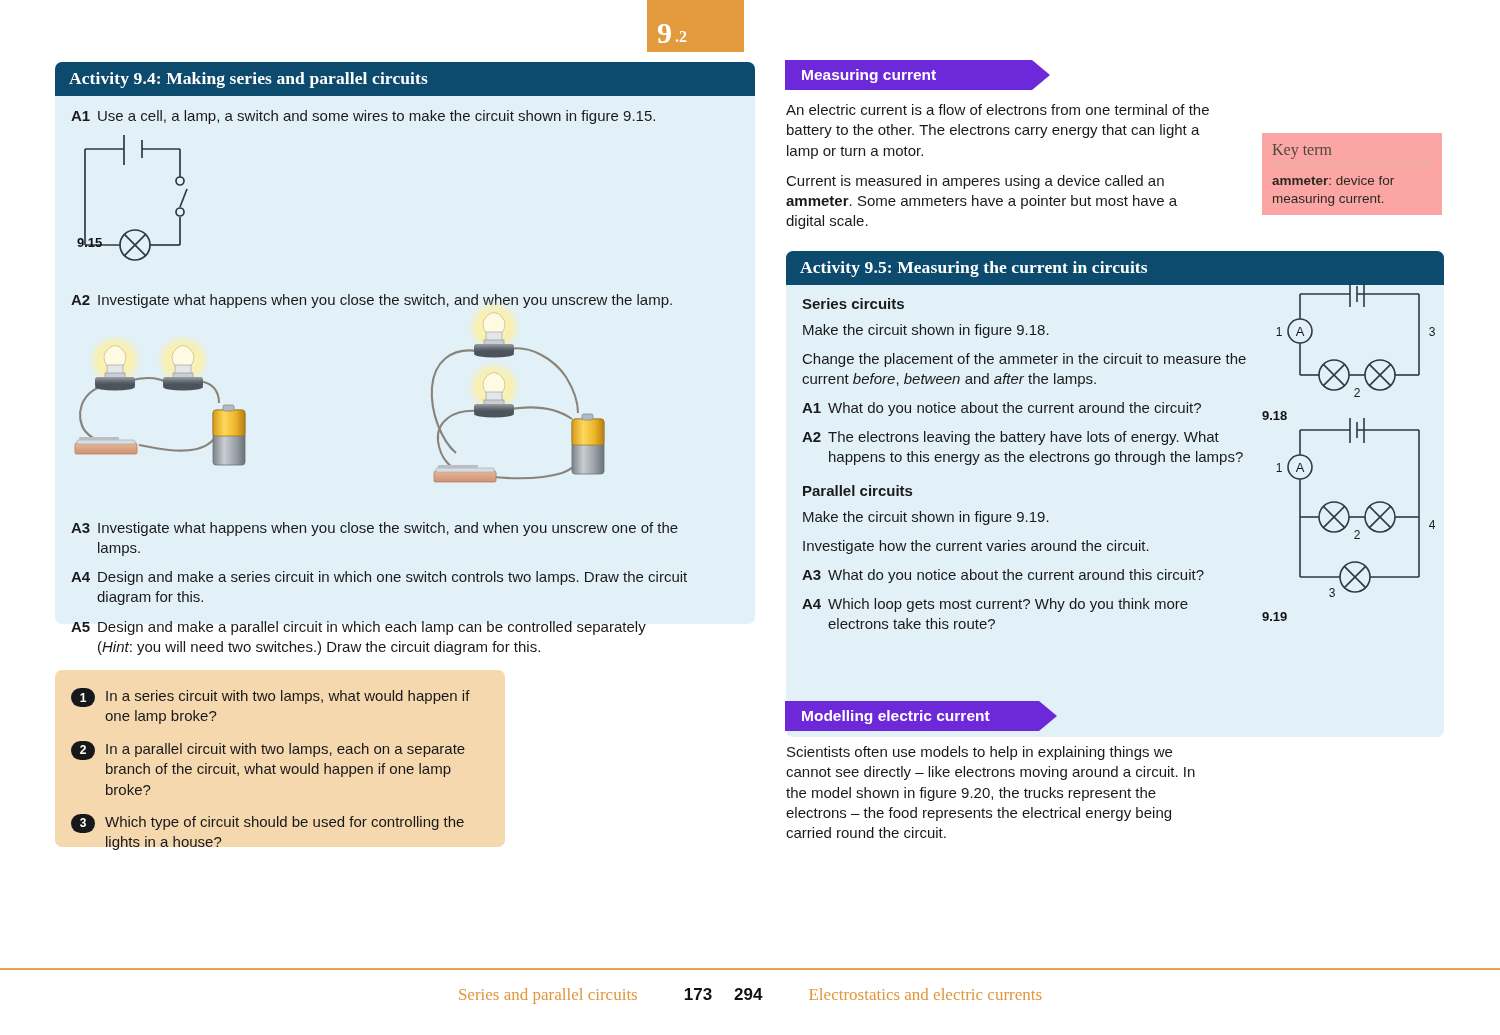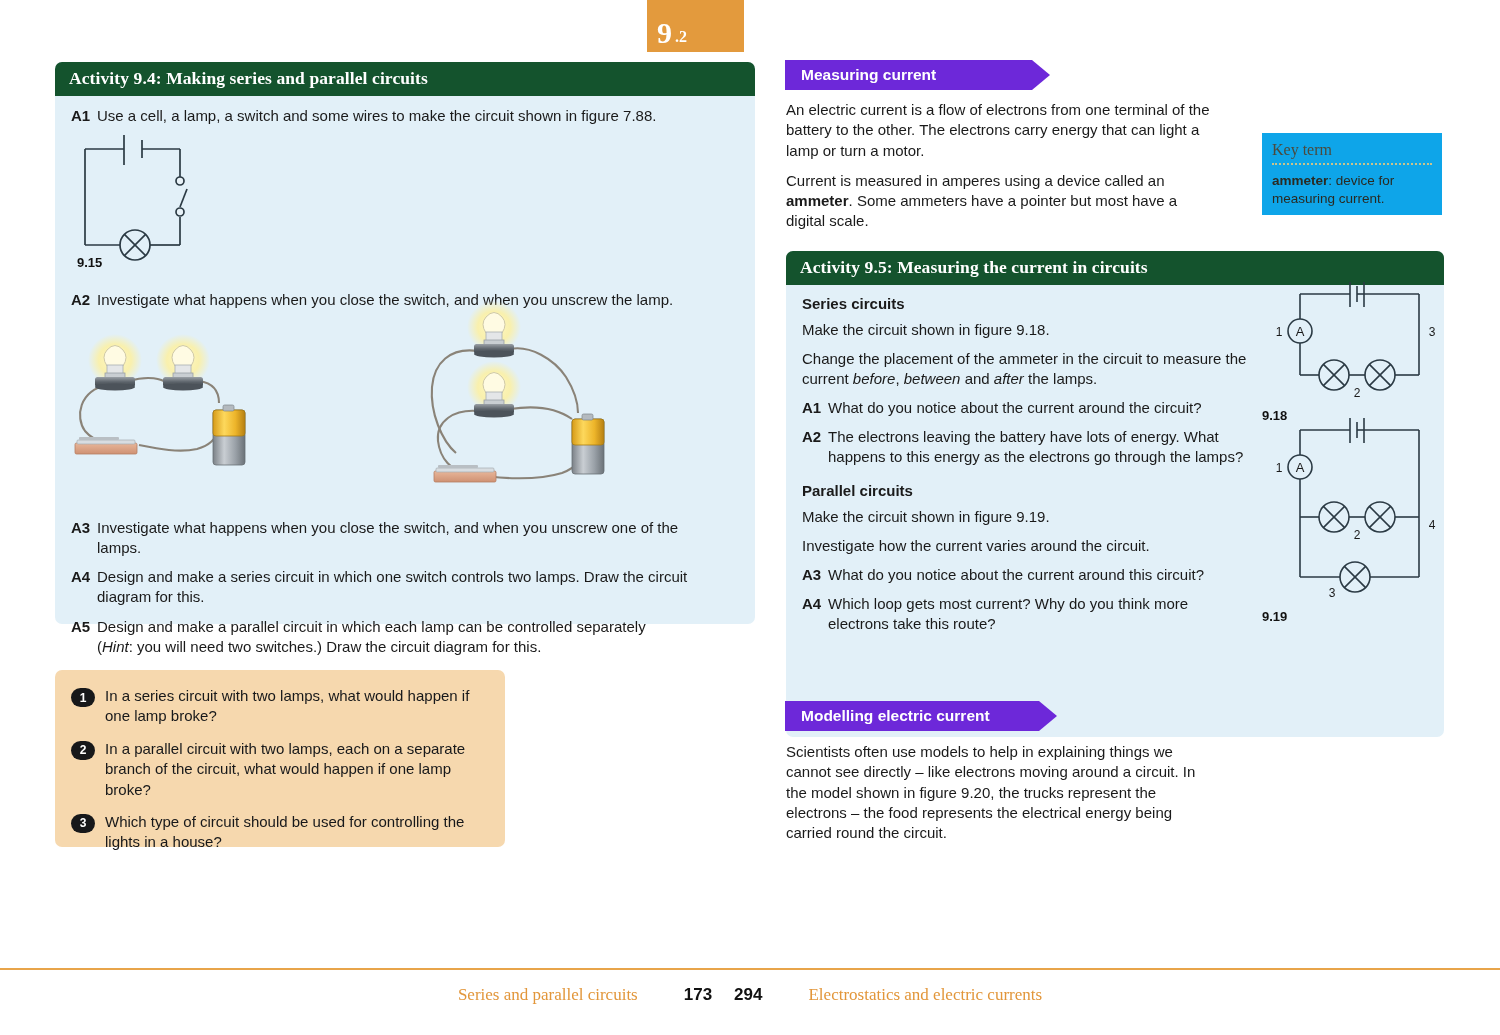--- a/index.html
+++ b/index.html
@@ -22,21 +22,21 @@
   .chapter-tab .num { font-size: 30px; font-weight: bold; line-height: 1; font-family: "Liberation Serif", serif; }
   .chapter-tab .sub { font-size: 16px; font-weight: bold; margin-left: 3px; margin-bottom: 2px; font-family: "Liberation Serif", serif; }
 
   
   .activity {
     position: absolute;
     background: #e2f0f8;
     border-radius: 7px;
   }
   .activity-head {
-    background: #14532d;
+    background: #0c4a6e;
     color: #ffffff;
     font-family: "Liberation Serif", serif;
     font-weight: bold;
     font-size: 17.5px;
     padding: 6px 14px 7px 14px;
     border-radius: 7px 7px 0 0;
     letter-spacing: .1px;
   }
   .activity-body { padding: 10px 16px 14px 16px; }
 
@@ -73,21 +73,21 @@
   .arrowhead {
     position: absolute; height: 30px; background: #6d28d9;
     color: #fff; font-size: 15.5px; font-weight: bold;
     display: flex; align-items: center; padding-left: 16px;
     clip-path: polygon(0 0, calc(100% - 18px) 0, 100% 50%, calc(100% - 18px) 100%, 0 100%);
   }
 
   
   .keyterm {
     position: absolute; left: 1262px; top: 133px; width: 180px; height: 82px;
-    background: #0ea5e9; padding: 8px 10px 8px 10px;
+    background: #fca5a5; padding: 8px 10px 8px 10px;
   }
   .keyterm .kt-title {
     font-family: "Liberation Serif", serif; font-size: 16px; color: #4b4a3d;
     padding-bottom: 4px; border-bottom: 2px dotted #c9c48e; margin-bottom: 7px;
   }
   .keyterm .kt-body { font-size: 13.5px; color: #2a2a22; line-height: 1.3; }
 
   
   .bodytext { position: absolute; font-size: 15px; line-height: 1.35; color: #1a1a1a; }
   .bodytext p { margin-bottom: 10px; }
@@ -113,21 +113,21 @@
     <span class="num">9</span>
     <span class="sub">.2</span>
   </div>
 
   <div class="activity" style="left:55px; top:62px; width:700px; height:562px;">
     <div class="activity-head">Activity 9.4: Making series and parallel circuits</div>
     <div class="activity-body">
 
       <div class="item">
         <span class="tag">A1</span>
-        <span class="txt">Use a cell, a lamp, a switch and some wires to make the circuit shown in figure 7.88.</span>
+        <span class="txt">Use a cell, a lamp, a switch and some wires to make the circuit shown in figure 9.15.</span>
       </div>
 
       <div style="position:relative; height:155px; margin-left:6px;">
         <svg width="250" height="130" viewBox="0 0 250 130">
           <g fill="none" stroke="#2b3a44" stroke-width="1.7">
 
             <line x1="8" y1="14" x2="47" y2="14"></line>
             <line x1="65" y1="14" x2="103" y2="14"></line>
 
             <line x1="47" y1="-2" x2="47" y2="30"></line>
@@ -146,21 +146,21 @@
 
             <line x1="8" y1="14" x2="8" y2="110"></line>
 
             <circle cx="58" cy="110" r="15"></circle>
             <line x1="47.4" y1="99.4" x2="68.6" y2="120.6"></line>
             <line x1="68.6" y1="99.4" x2="47.4" y2="120.6"></line>
           </g>
           <circle cx="103" cy="46" r="4" fill="#e8f2f8" stroke="#2b3a44" stroke-width="1.7"></circle>
           <circle cx="103" cy="77" r="4" fill="#e8f2f8" stroke="#2b3a44" stroke-width="1.7"></circle>
         </svg>
-        <div class="figlabel" style="position:absolute; left:0; top:120px;text-align:center;">9.15</div>
+        <div class="figlabel" style="position:absolute; left:0; top:100px;text-align:center;">9.15</div>
       </div>
 
       <div class="item">
         <span class="tag">A2</span>
         <span class="txt" style="max-width:600px;">Investigate what happens when you close the switch, and when you unscrew the lamp.</span>
       </div>
 
       <div style="position:relative; height:195px;">
 
         <svg class="photo" style="left:-4px; top:6px;" width="220" height="145" viewBox="0 0 220 145">

